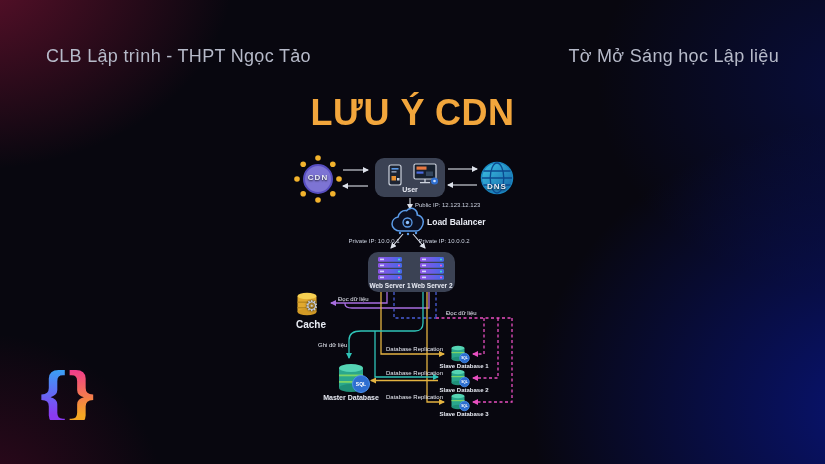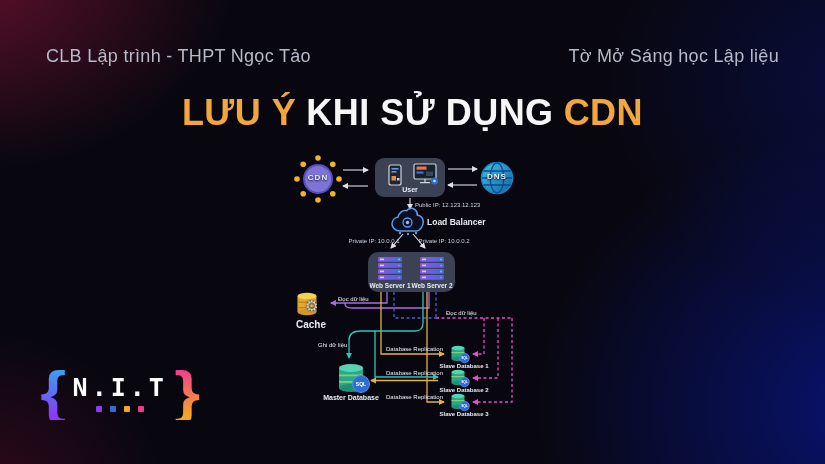--- a/index.html
+++ b/index.html
@@ -49,21 +49,20 @@
 
 <div class="stage">
 
   <div class="header">
     <div>CLB Lập trình - THPT Ngọc Tảo</div>
     <div>Tờ Mở Sáng học Lập liệu</div>
   </div>
 
   <div class="title">
     <span class="accent">LƯU Ý</span>
-    <span>KHI SỬ DỤNG</span>
     <span class="accent">CDN</span>
   </div>
 
   <svg class="diagram" width="825" height="464" viewBox="0 0 825 464">
     <defs>
       <linearGradient id="gDns" x1="0" y1="0" x2="1" y2="1">
         <stop offset="0" stop-color="#3ec6e8"></stop>
           <stop offset="1" stop-color="#1360a4"></stop>
       </linearGradient>
       <linearGradient id="gSrv" x1="0" y1="0" x2="1" y2="0">
@@ -258,21 +257,21 @@
       <ellipse cx="458" cy="407" rx="6.5" ry="2.2" fill="#1f8f78"></ellipse>
       <ellipse cx="458" cy="396" rx="6.5" ry="2.2" fill="#55d4b4"></ellipse>
       <circle cx="464.5" cy="406" r="4.8" fill="#2e6ed0" stroke="#4a90f0" stroke-width=".8"></circle>
     </g>
   </svg>
 
   <div class="gear">⚙</div>
 
   <div class="dl c b nodelabel" style="left:296px;top:174px;width:44px;font-size:8px;letter-spacing:1px;">CDN</div>
   <div class="dl c b fs7" style="left:385px;top:186px;width:50px;">User</div>
-  <div class="dl c b nodelabel" style="left:475px;top:173px;width:44px;font-size:8px;letter-spacing:1px;">DNS</div>
+  <div class="dl c b nodelabel" style="left:475px;top:183px;width:44px;font-size:8px;letter-spacing:1px;">DNS</div>
   <div class="dl fs6 dim" style="left:415px;top:202px;">Public IP: 12.123.12.123</div>
   <div class="dl b fs8" style="left:427px;top:218px;">Load Balancer</div>
   <div class="dl c fs6 dim" style="left:338px;top:238px;width:72px;">Private IP: 10.0.0.1</div>
   <div class="dl c fs6 dim" style="left:408px;top:238px;width:72px;">Private IP: 10.0.0.2</div>
   <div class="dl c b fs65" style="left:362px;top:282px;width:56px;">Web Server 1</div>
   <div class="dl c b fs65" style="left:404px;top:282px;width:56px;">Web Server 2</div>
   <div class="dl c b" style="left:286px;top:319px;width:50px;font-size:10px;">Cache</div>
   <div class="dl fs6" style="left:338px;top:296px;">Đọc dữ liệu</div>
   <div class="dl fs6" style="left:446px;top:310px;">Đọc dữ liệu</div>
   <div class="dl fs6" style="left:318px;top:342px;">Ghi dữ liệu</div>
@@ -286,25 +285,16 @@
   <div class="dl c b fs6" style="left:432px;top:363px;width:64px;">Slave Database 1</div>
   <div class="dl c b fs6" style="left:432px;top:387px;width:64px;">Slave Database 2</div>
   <div class="dl c b fs6" style="left:432px;top:411px;width:64px;">Slave Database 3</div>
 
   <div class="dl c b fs3 badge-txt" style="left:459.5px;top:356.5px;width:10px;">SQL</div>
   <div class="dl c b fs3 badge-txt" style="left:459.5px;top:380.5px;width:10px;">SQL</div>
   <div class="dl c b fs3 badge-txt" style="left:459.5px;top:404.5px;width:10px;">SQL</div>
 
   <div class="logo">
     <span class="brace bl">{</span>
-    <div class="logo-mid">
-      <span class="nit">N.I.T</span>
-      <div class="dots">
-        <i class="d1"></i>
-        <i class="d2"></i>
-        <i class="d3"></i>
-        <i class="d4"></i>
-      </div>
-    </div>
     <span class="brace br">}</span>
   </div>
 
 </div>
 
 </body></html>

